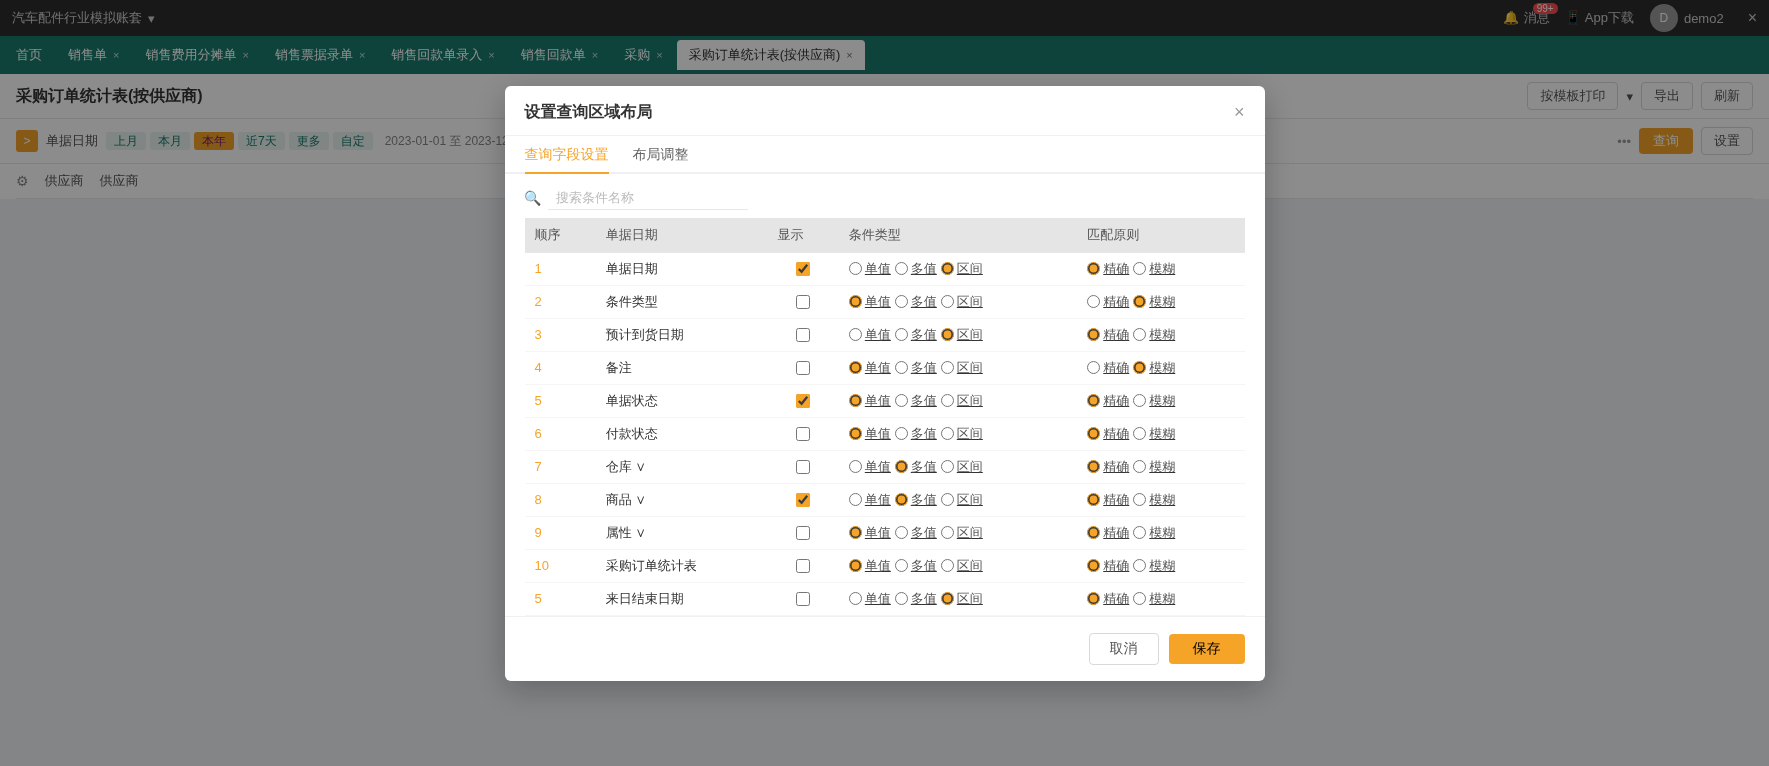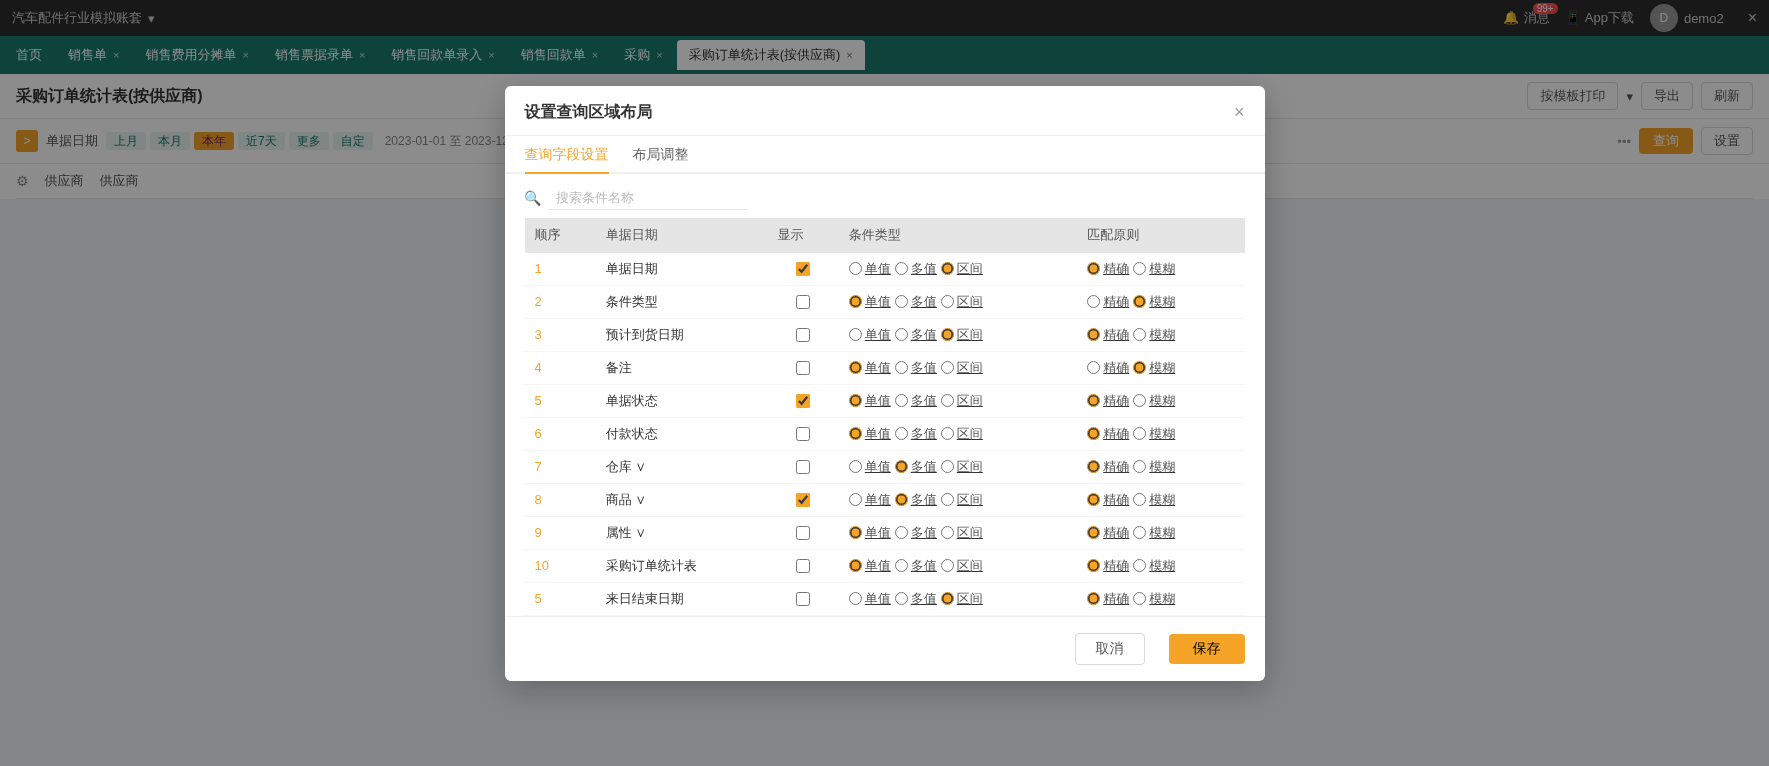--- a/index.html
+++ b/index.html
@@ -205,21 +205,21 @@
     
     .radio-group { display: flex; align-items: center; gap: 4px; text-decoration: underline; }
     .radio-wrap { display: flex; align-items: center; gap: 3px; font-size: 13px; color: #555; cursor: pointer; }
     input[type="radio"] { width: 13px; height: 13px; accent-color: #f5a428; cursor: pointer; }
 
     .dialog-footer {
       padding: 16px 20px;
       display: flex;
       align-items: center;
       justify-content: flex-end;
-      gap: 24px;
+      gap: 10px;
       border-top: 1px solid #f0f0f0;
     }
     .btn-cancel {
       padding: 6px 20px;
       border: 1px solid #d9d9d9;
       background: #fff;
       border-radius: 4px;
       cursor: pointer;
       font-size: 14px;
       color: #555;

